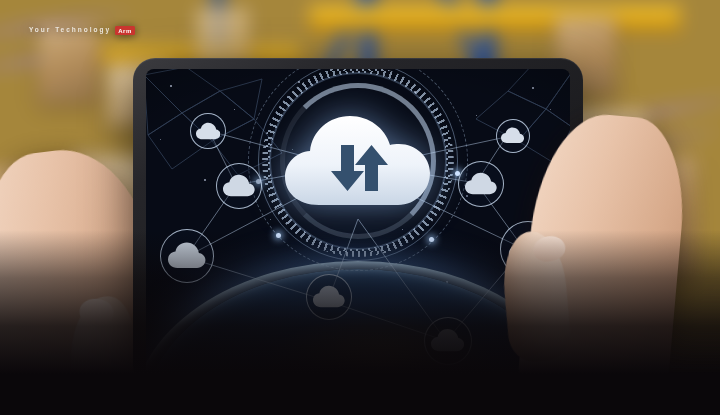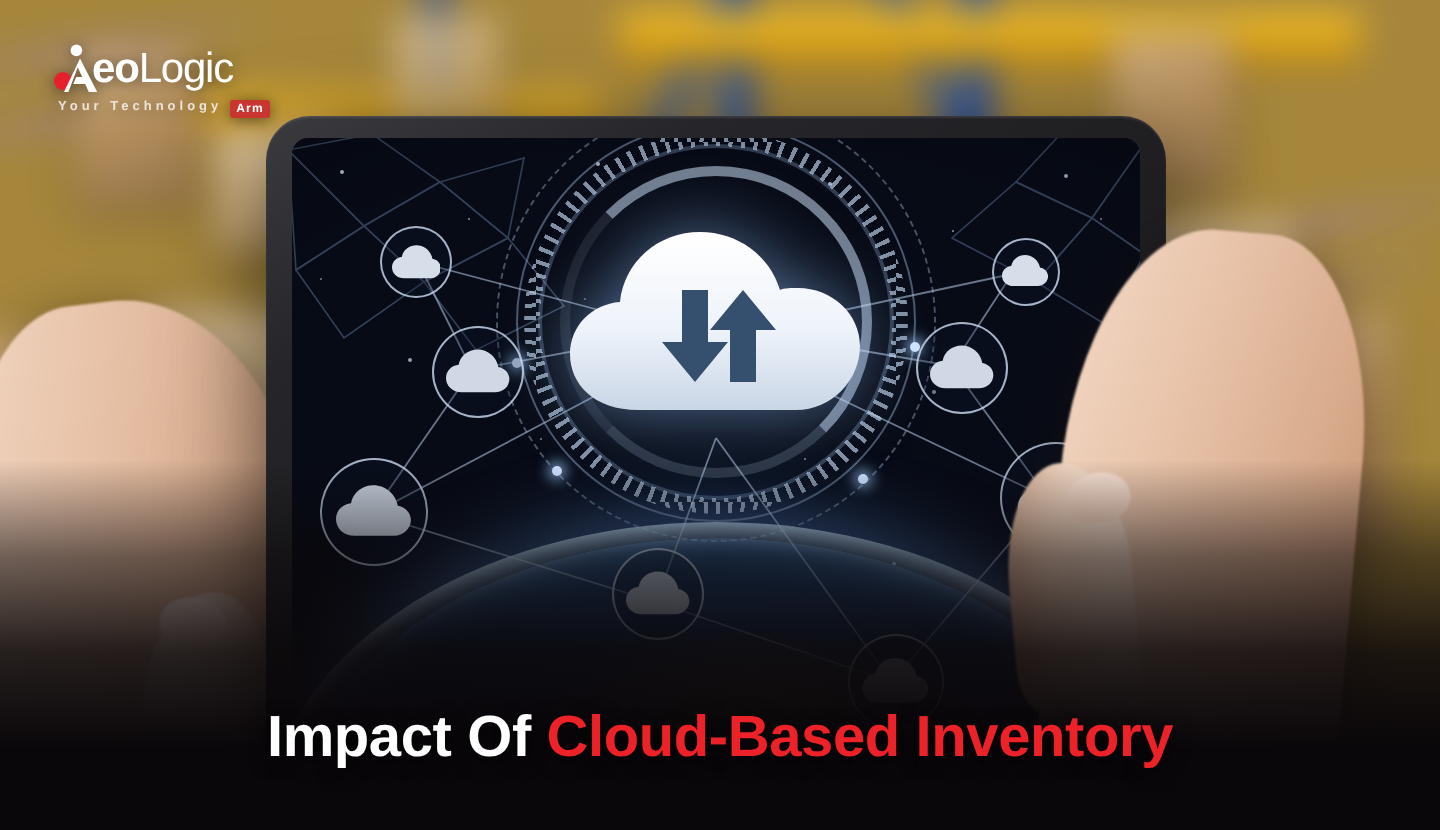--- a/index.html
+++ b/index.html
@@ -484,33 +484,22 @@
   </div>
 
   <div class="hand hand-right">
     <div class="thumb-right"></div>
     <div class="nail-right"></div>
   </div>
 
   <div class="bottom-fade"></div>
 
   <div class="title-wrap">
-    <div class="title-line"><span>Impact Of </span><span class="hl">Cloud-Based Inventory</span></div>
   </div>
 
   <div class="logo">
-    <div class="logo-main">
-      <div class="logo-mark">
-        <div class="logo-dot"></div>
-        <svg class="logo-a" viewBox="0 0 17 24">
-          <circle cx="6.2" cy="3.2" r="2.9" fill="#ffffff"></circle>
-          <path fill="#ffffff" d="M8.0 7.2 L16.6 24 L12.4 24 L10.6 20.0 L4.6 20.0 L6.1 16.5 L9.1 16.5 L6.9 11.6 L2.2 24 L0 24 Z"></path>
-        </svg>
-      </div>
-      <div class="logo-word"><span>eo</span><span class="lw-light">Logic</span></div>
-    </div>
     <div class="logo-tag">
       <span class="logo-tag-text">Your Technology</span>
       <span class="logo-badge">Arm</span>
     </div>
   </div>
 
 </div>
 
 </body></html>

